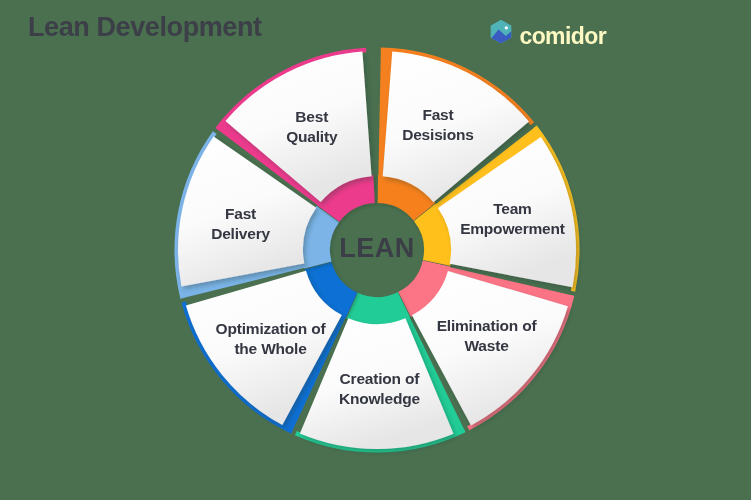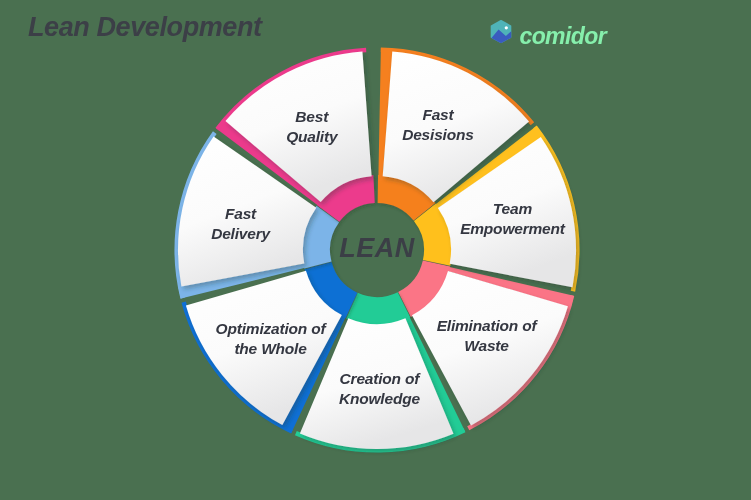--- a/index.html
+++ b/index.html
@@ -12,21 +12,20 @@
     overflow: hidden;
     background: #4a7050;
     font-family: "Liberation Sans", sans-serif;
     position: relative;
   }
   #stage {
     position: absolute;
     inset: 0;
     width: 628px;
     height: 500px;
-    font-style: italic;
   }
 
   
   #page-title {
     position: absolute;
     left: 28px;
     top: 12px;
     font-size: 27px;
     font-weight: bold;
     letter-spacing: -0.4px;
@@ -45,21 +44,21 @@
   }
   #brand-logo .logo-mark {
     width: 26px;
     height: 26px;
     display: block;
   }
   #brand-logo .logo-word {
     font-size: 23px;
     font-weight: bold;
     letter-spacing: -0.6px;
-    color: #86efac;
+    color: #fef9c3;
     line-height: 1;
     position: relative;
     top: 1px;
     margin-top: 8px;
   }
 
   
   #wheel-wrap {
     position: absolute;
     left: 142px;

